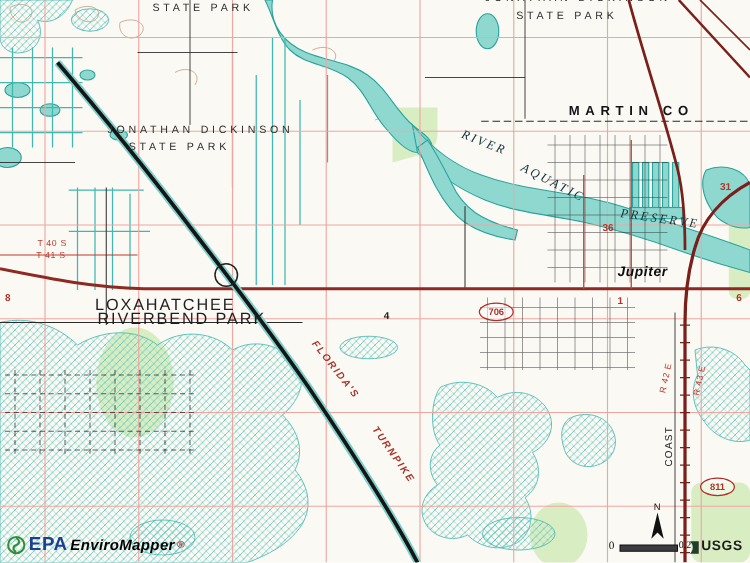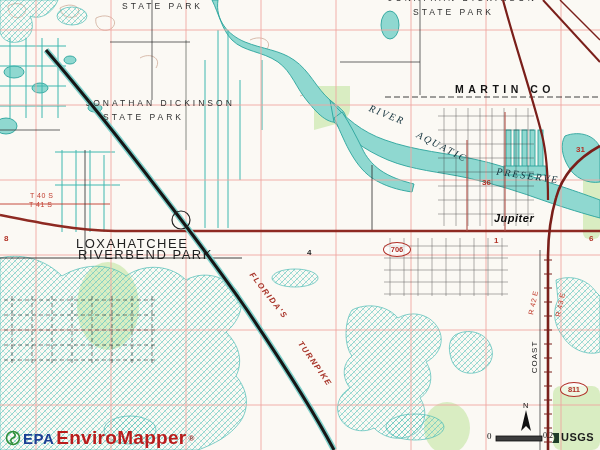--- a/index.html
+++ b/index.html
@@ -16,21 +16,21 @@
   .sec-red{font-size:8px;font-weight:700;color:#b23226;}
   .sec-blk{font-size:8px;font-weight:700;color:#1c1c1c;}
   .red-xs{font-size:7px;color:#c03a2c;letter-spacing:0.5px;}
   .tpk-lbl{font-size:8px;font-style:italic;font-weight:700;color:#a8352a;letter-spacing:1.5px;}
   .rail-lbl{font-size:8px;color:#222;letter-spacing:1px;}
   .shield{position:absolute;display:flex;align-items:center;justify-content:center;
           border:1px solid #b03028;border-radius:50%;color:#b03028;
           font-size:7.5px;font-weight:700;background:rgba(255,255,255,0.55);}
   .brand{position:absolute;left:5px;top:427px;display:flex;align-items:center;gap:2px;}
   .brand-epa{font-size:15px;font-weight:700;color:#1b3f94;letter-spacing:0.5px;}
-  .brand-env{font-size:19px;font-weight:700;color:#b91c1c;letter-spacing:0.3px;}
+  .brand-env{font-size:12px;font-weight:700;font-style:italic;color:#000000;letter-spacing:0.3px;}
   .brand-reg{font-size:8px;font-weight:700;color:#8e1d1d;vertical-align:super;}
   .north-n{font-size:7.5px;color:#111;}
   .scale-num{font-size:9px;color:#111;font-family:"Liberation Serif",serif;}
   .usgs-txt{font-size:11px;font-weight:700;color:#1c1c1c;letter-spacing:0.5px;}
 </style>
 </head>
 <body>
 
 <div id="stage">
 

